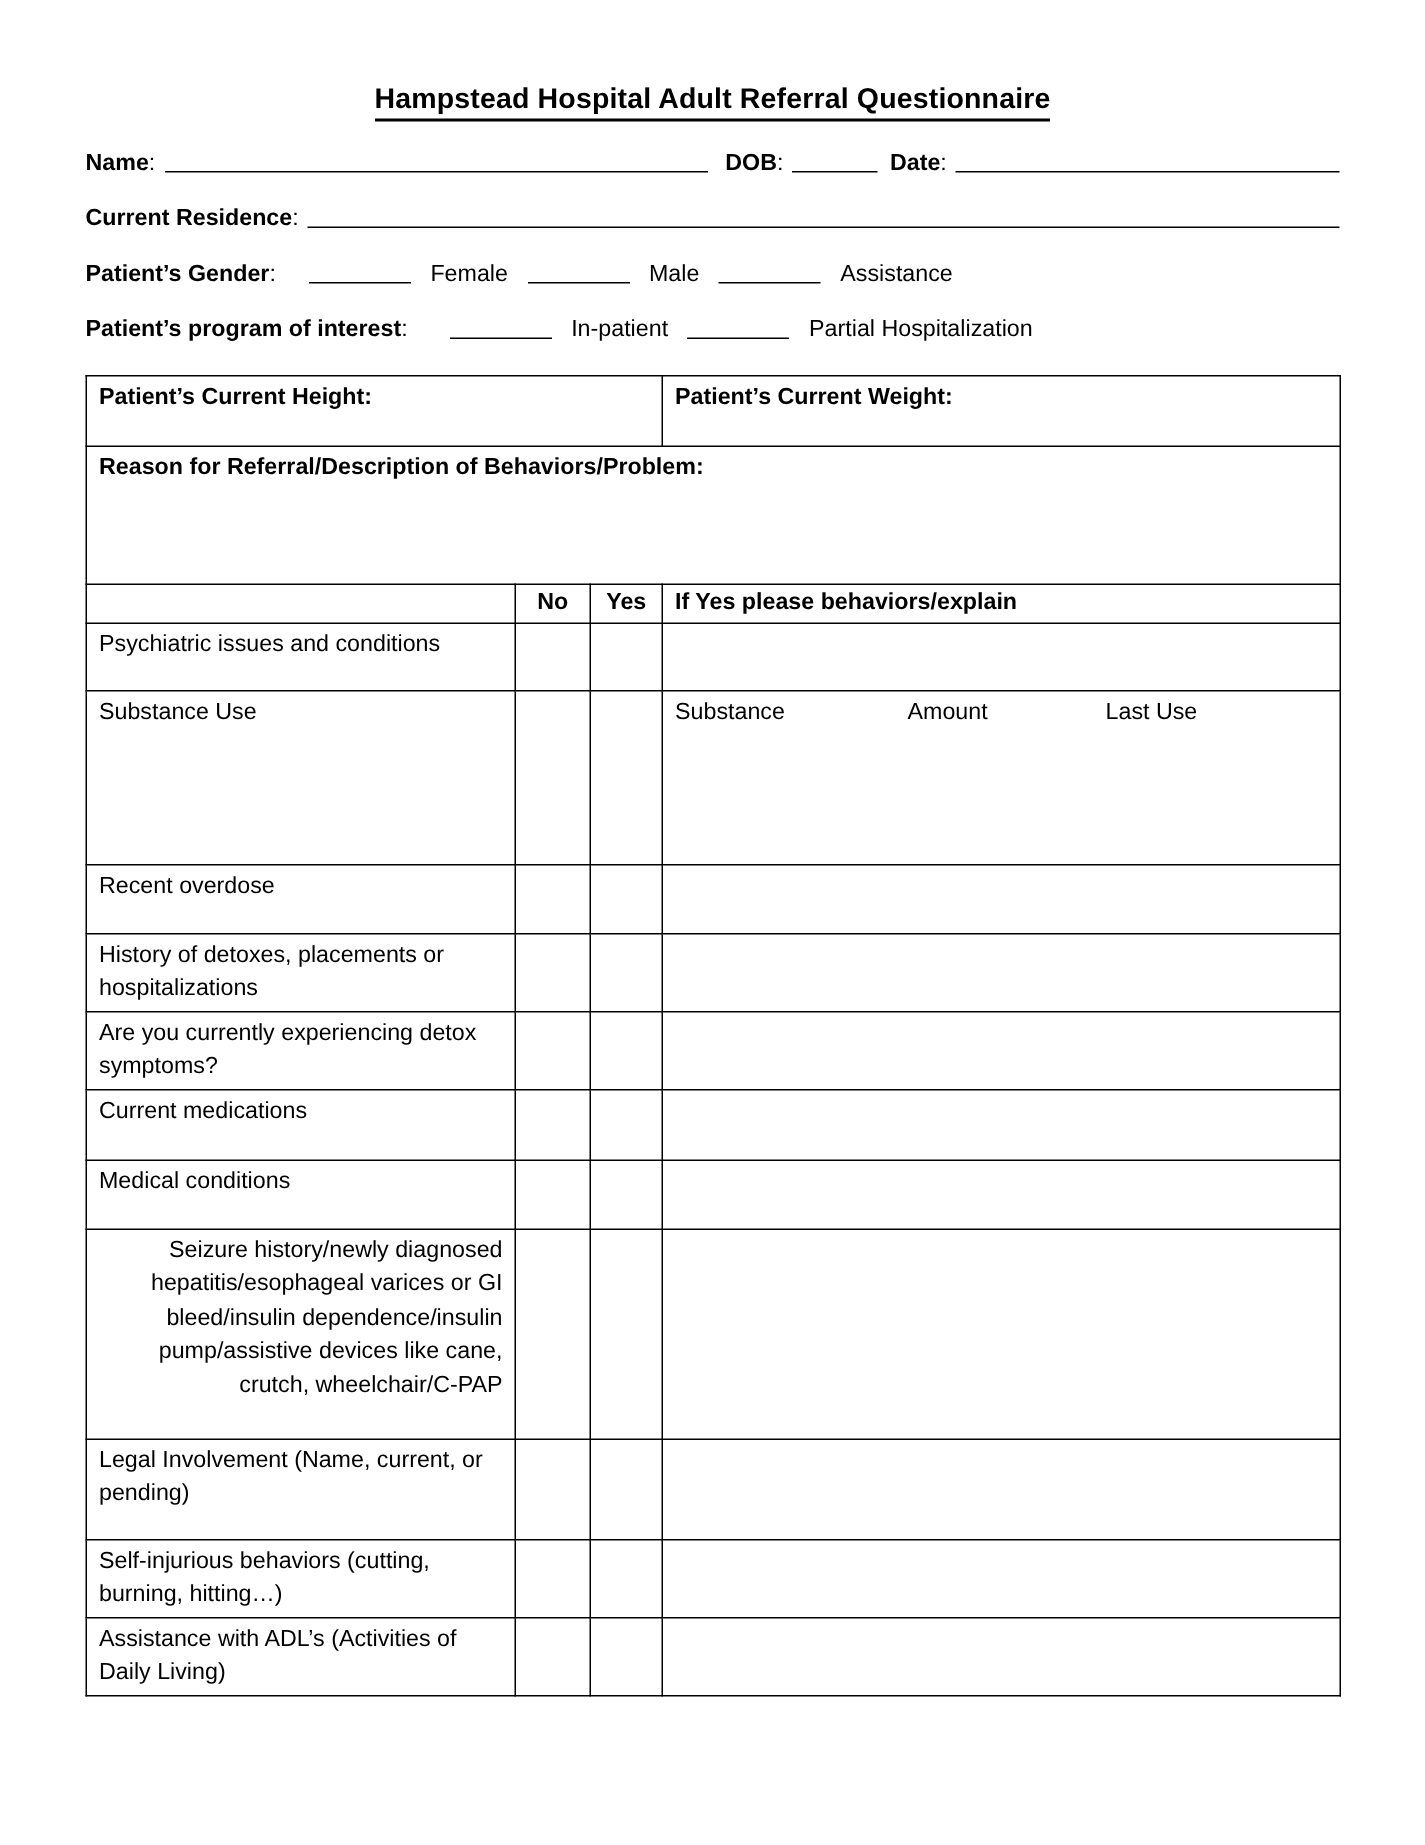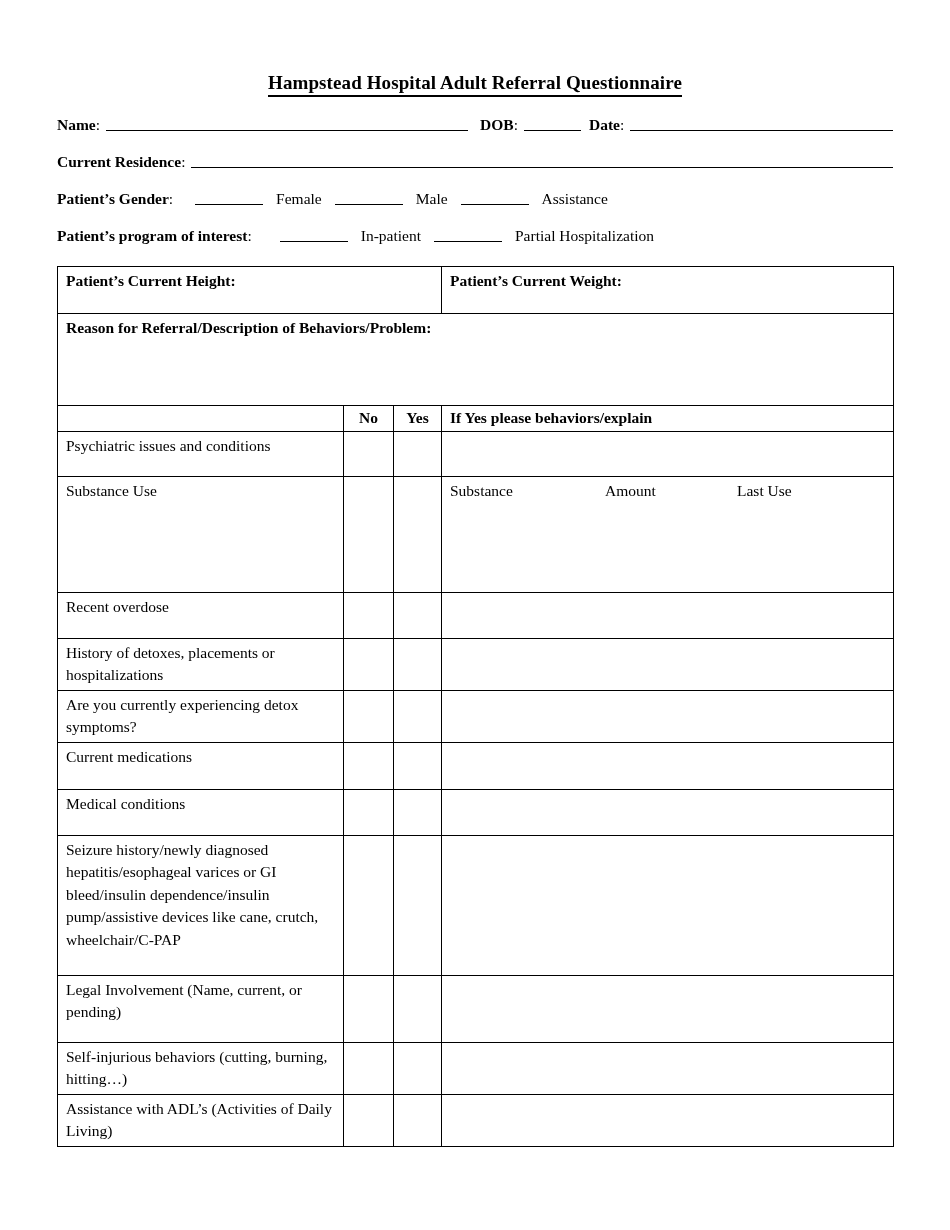--- a/index.html
+++ b/index.html
@@ -3,21 +3,21 @@
 <meta charset="utf-8">
 <style>
   * { box-sizing: border-box; margin: 0; padding: 0; }
   html, body { background: #ffffff; }
   body {
     width: 950px; height: 1230px;
     font-family: "Liberation Sans", sans-serif;
     color: #000;
     overflow: hidden;
   }
-  .page { padding: 16px 57px; font-family: Liberation Serif, serif; }
+  .page { padding: 0 57px; }
 
   
   .title-wrap { text-align: center; padding-top: 56px; }
   .doc-title {
     display: inline-block;
     font-size: 19px;
     font-weight: bold;
     border-bottom: 2px solid #000;
     padding-bottom: 1px;
     letter-spacing: 0.1px;
@@ -190,21 +190,21 @@
           <td class="chk-cell"></td>
           <td class="chk-cell"></td>
           <td></td>
         </tr>
         <tr style="height: 46px;">
           <td>Medical conditions</td>
           <td class="chk-cell"></td>
           <td class="chk-cell"></td>
           <td></td>
         </tr>
-        <tr style="height: 140px;">
+        <tr style="height: 140px; text-align: right;">
           <td>Seizure history/newly diagnosed hepatitis/esophageal varices or GI bleed/insulin dependence/insulin pump/assistive devices like cane, crutch, wheelchair/C-PAP</td>
           <td class="chk-cell"></td>
           <td class="chk-cell"></td>
           <td></td>
         </tr>
         <tr style="height: 67px;">
           <td>Legal Involvement (Name, current, or pending)</td>
           <td class="chk-cell"></td>
           <td class="chk-cell"></td>
           <td></td>

